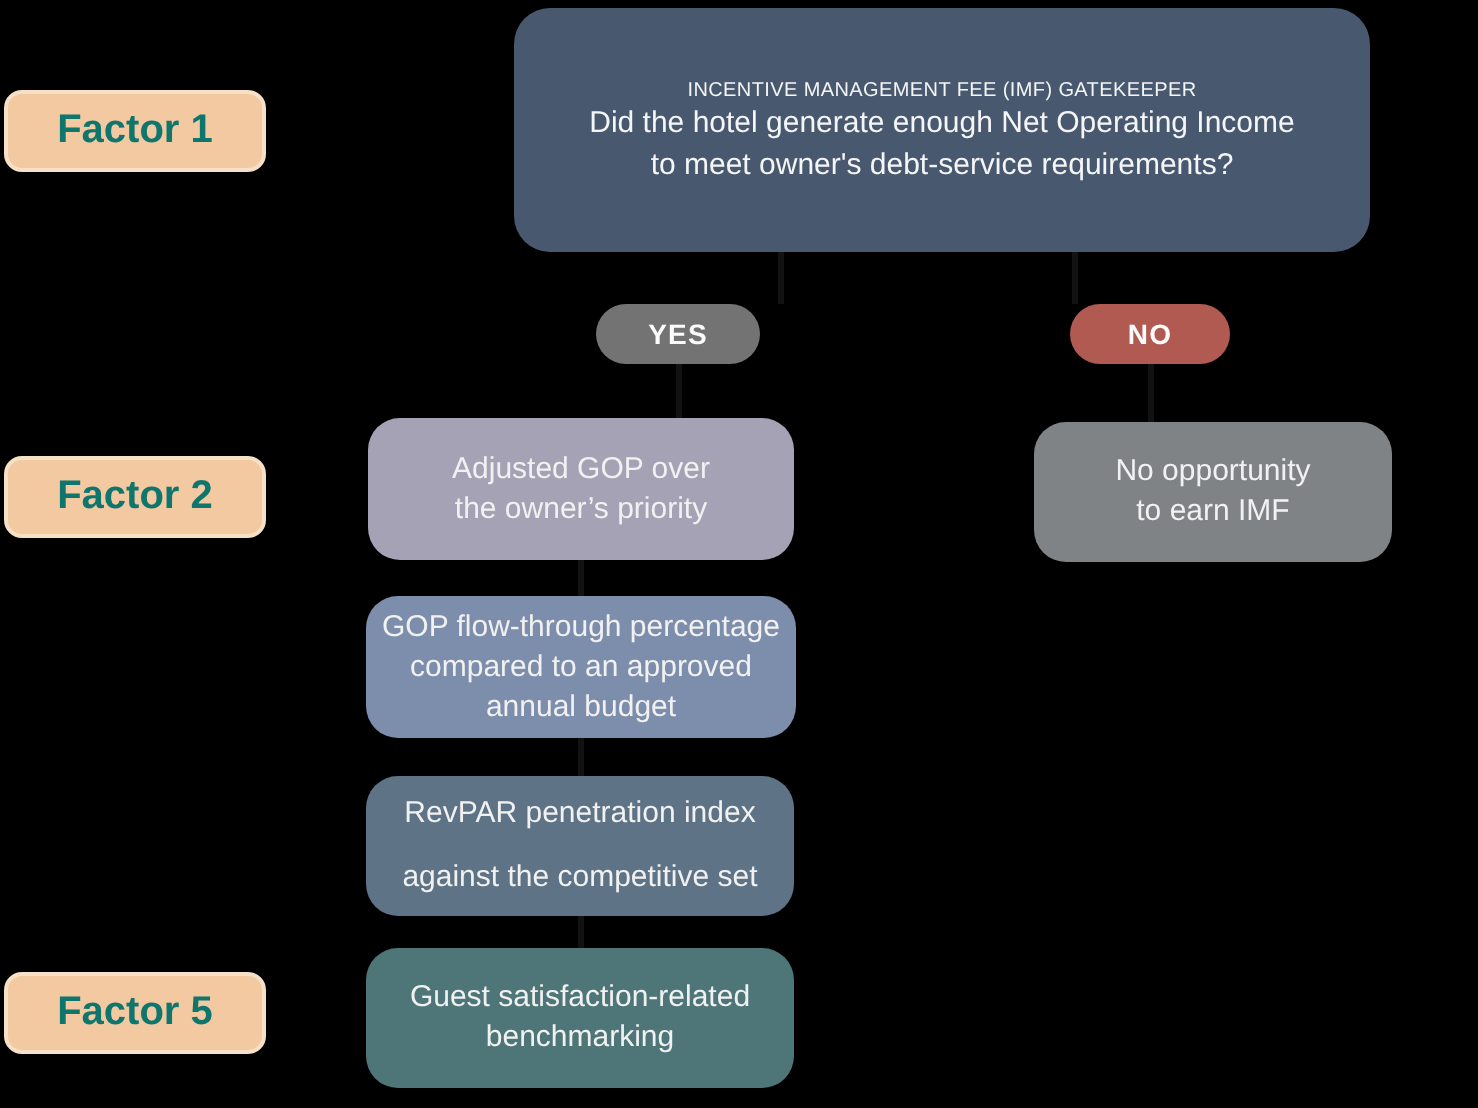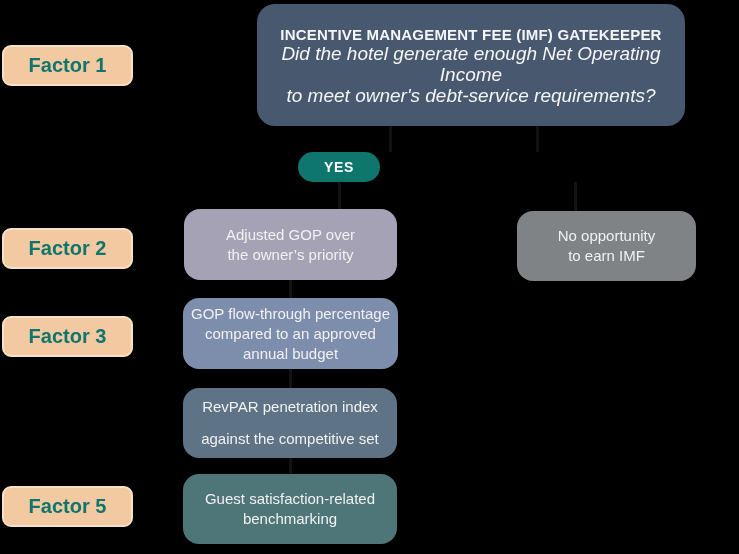--- a/index.html
+++ b/index.html
@@ -7,22 +7,22 @@
     position:relative;width:739px;height:554px;background:#000000;
     font-family:"Liberation Sans", sans-serif;overflow:hidden;
   }
   
   .top-box{
     position:absolute;left:257px;top:4px;width:428px;height:122px;
     border-radius:18px;display:flex;flex-direction:column;align-items:center;
     justify-content:center;text-align:center;color:#f4f5f7;padding-top:2px;
     box-sizing:border-box;
   }
-  .top-title{font-size:15px;font-weight:bold;letter-spacing:.2px;}
-  .top-q{font-size:19px;line-height:21px;font-style:italic;}
+  .top-title{font-size:10px;font-weight:normal;letter-spacing:.2px;}
+  .top-q{font-size:15px;line-height:21px;}
   .top-q span{display:block;}
   
   .flabel{
     position:absolute;left:2px;width:131px;height:41px;border-radius:9px;
     background:#f2c9a1;border:2px solid #f6e0c6;box-sizing:border-box;
     display:flex;align-items:center;justify-content:center;
     font-size:20px;font-weight:bold;color:#0f766e;
   }
   .fl1{top:45px}.fl2{top:228px}.fl3{top:316px}.fl4{top:401px}.fl5{top:486px}
   
@@ -56,25 +56,27 @@
   <div class="top-box" style="background-color: rgb(72, 88, 110);">
     <div class="top-title">INCENTIVE MANAGEMENT FEE (IMF) GATEKEEPER</div>
     <div class="top-q">
       <span>Did the hotel generate enough Net Operating Income</span>
       <span>to meet owner's debt-service requirements?</span>
     </div>
   </div>
 
   <div class="flabel fl1">Factor 1</div>
   <div class="flabel fl2">Factor 2</div>
-  <div class="flabel fl3">Factor 3</div>
   <div class="flabel fl5">Factor 5</div>
 
-  <div class="pill pill-yes" style="background-color: #0f766e;">
+  <div class="pill pill-yes" style="background-color: #737373;">
     <span>YES</span>
+  </div>
+  <div class="pill pill-no" style="background-color: rgb(177, 90, 81);">
+    <span>NO</span>
   </div>
 
   <div class="cbox cb-f2" style="background-color: rgb(166, 162, 182);">
     <span>Adjusted GOP over</span>
     <span>the owner’s priority</span>
   </div>
 
   <div class="cbox cb-no" style="background-color: rgb(127, 131, 134);">
     <span>No opportunity</span>
     <span>to earn IMF</span>

